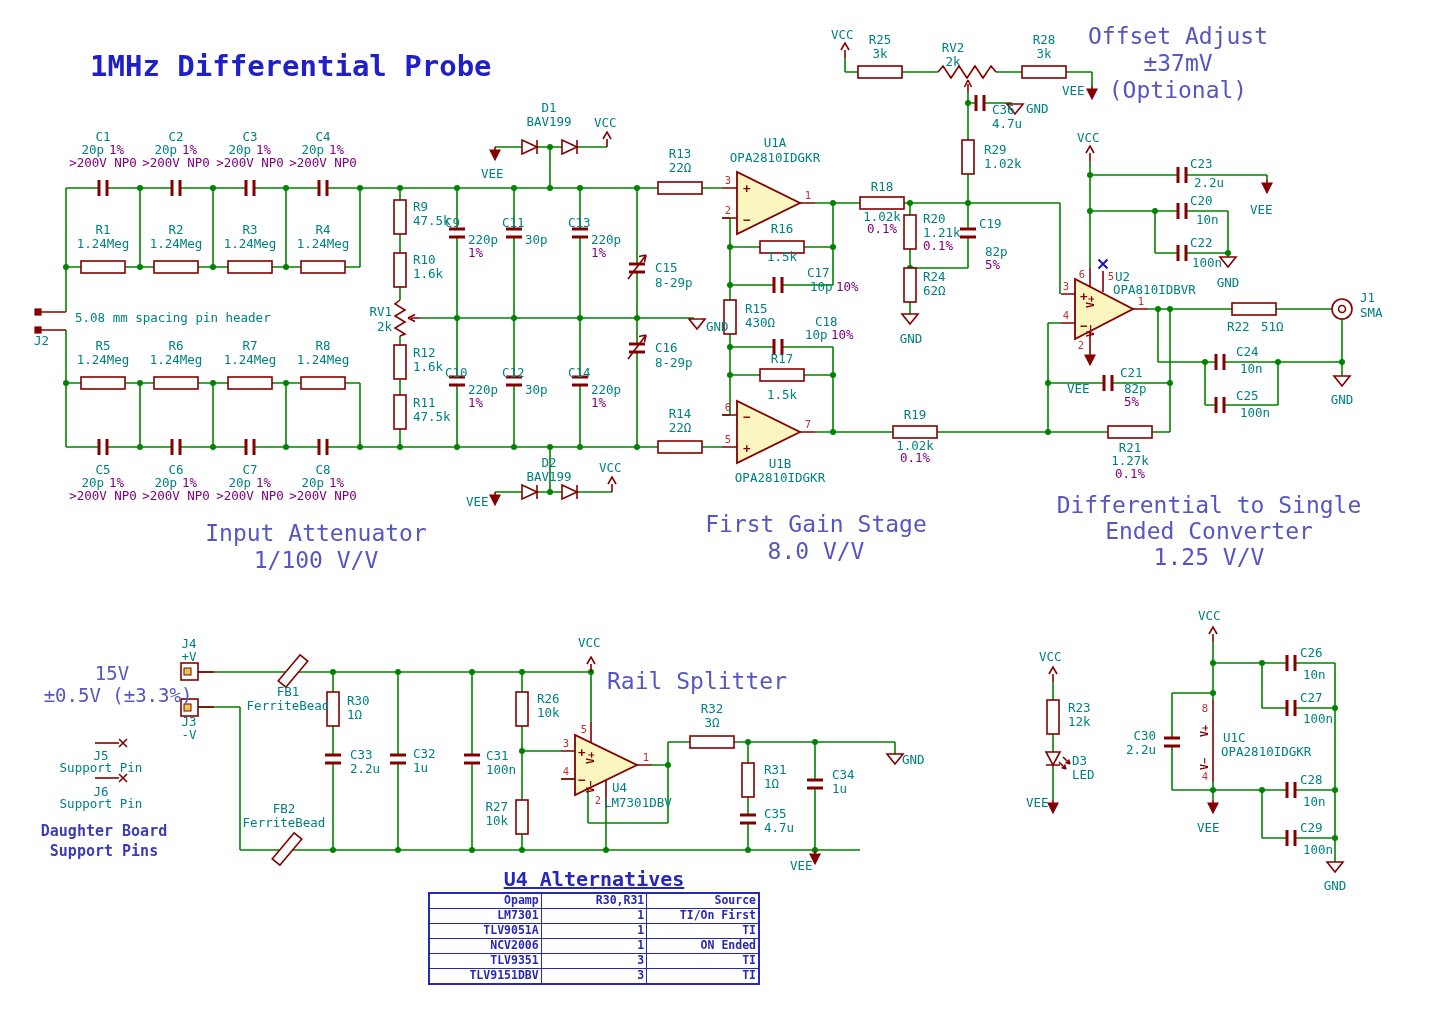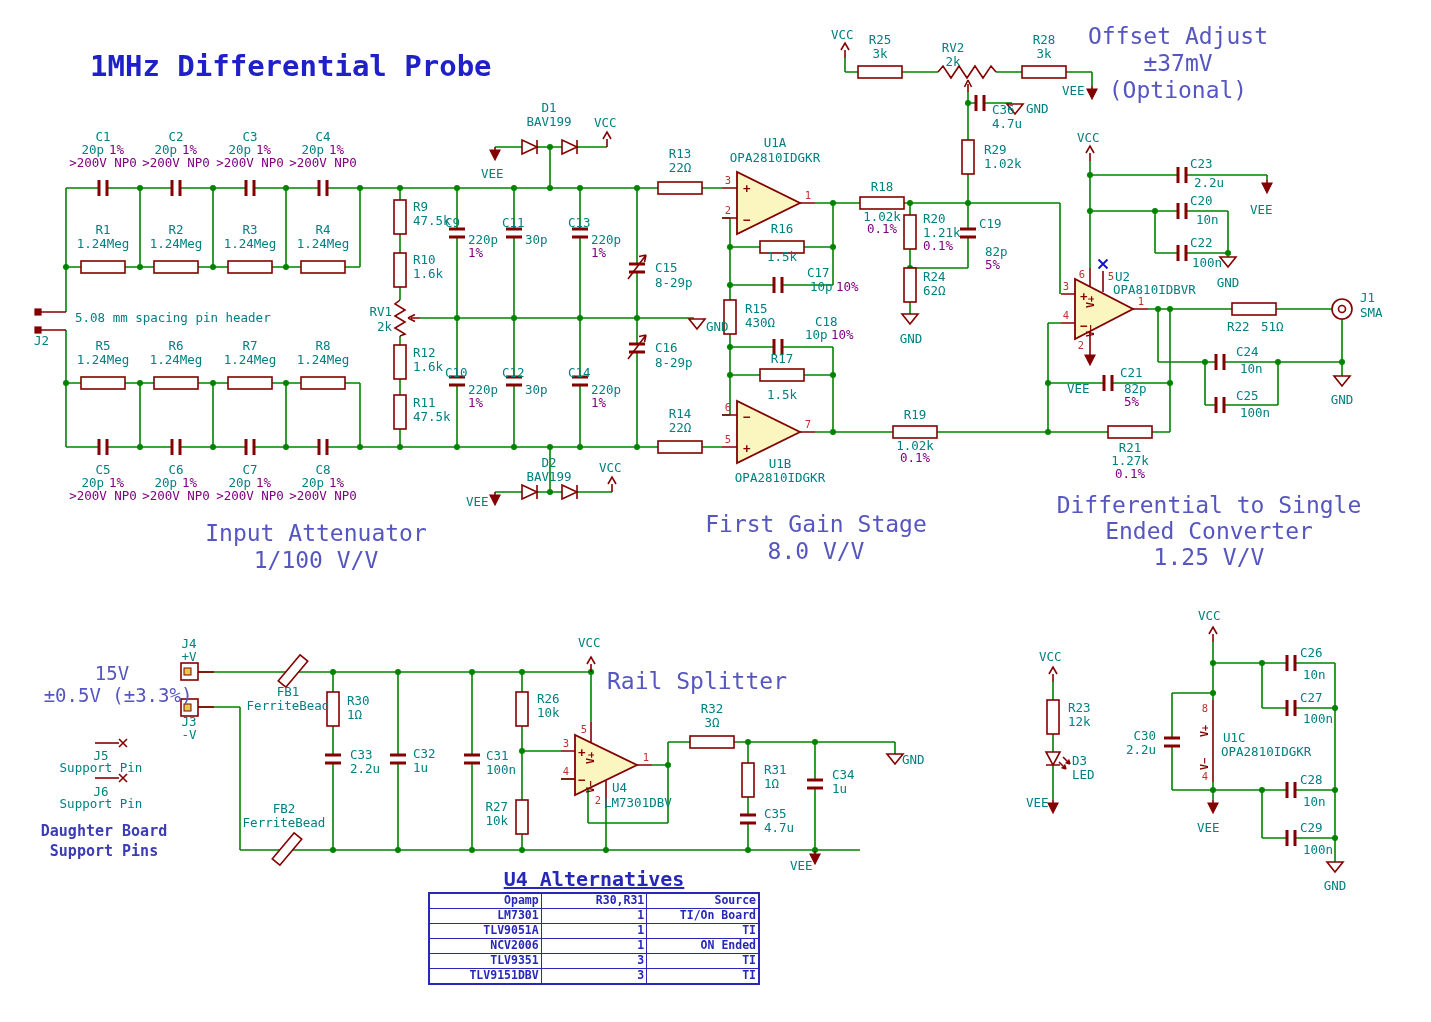--- a/index.html
+++ b/index.html
@@ -666,21 +666,21 @@
   <table>
     <tbody>
           <tr>
       <th style="width:34%">Opamp</th>
       <th style="width:32%">R30,R31</th>
       <th style="width:34%">Source</th>
     </tr>
     <tr>
             <td>LM7301</td>
             <td>1</td>
-            <td>TI/On Board</td>
+            <td>TI/On First</td>
           </tr>
     <tr>
             <td>TLV9051A</td>
             <td>1</td>
             <td>TI</td>
           </tr>
     <tr>
             <td>NCV2006</td>
             <td>1</td>
             <td>ON Ended</td>

